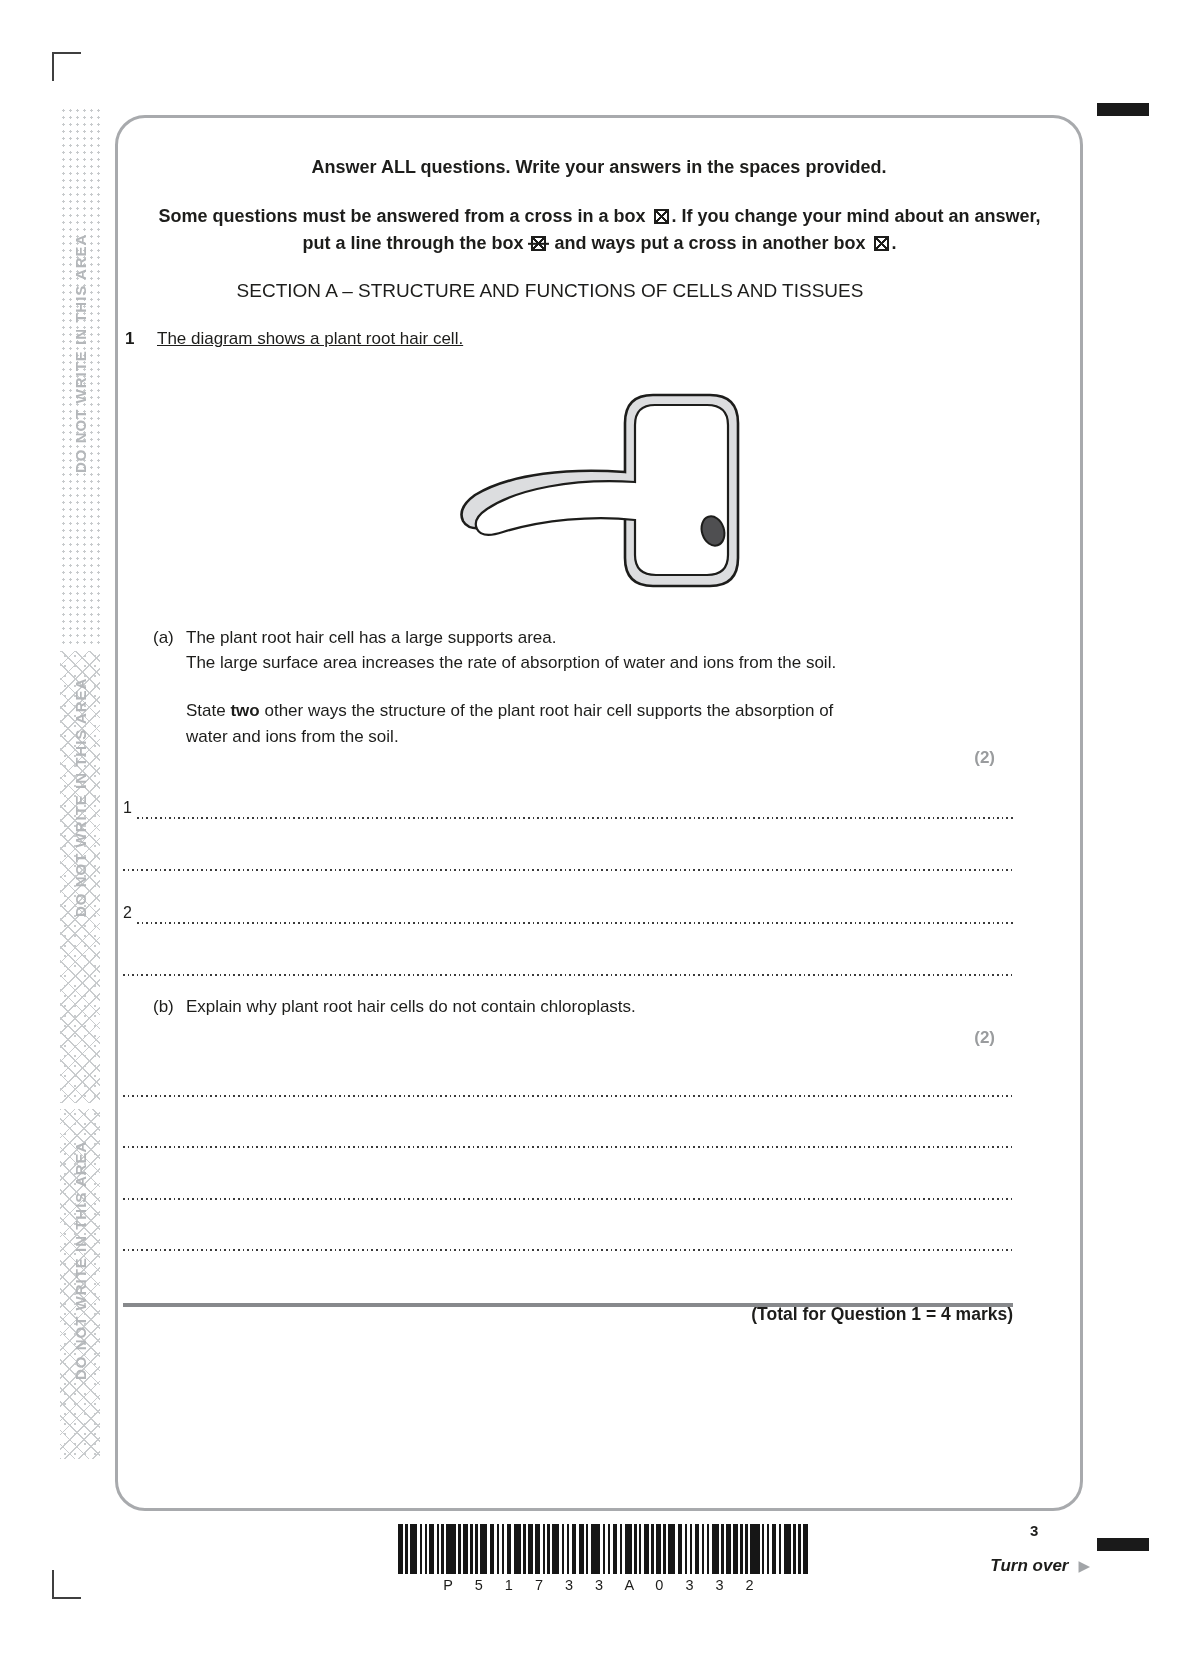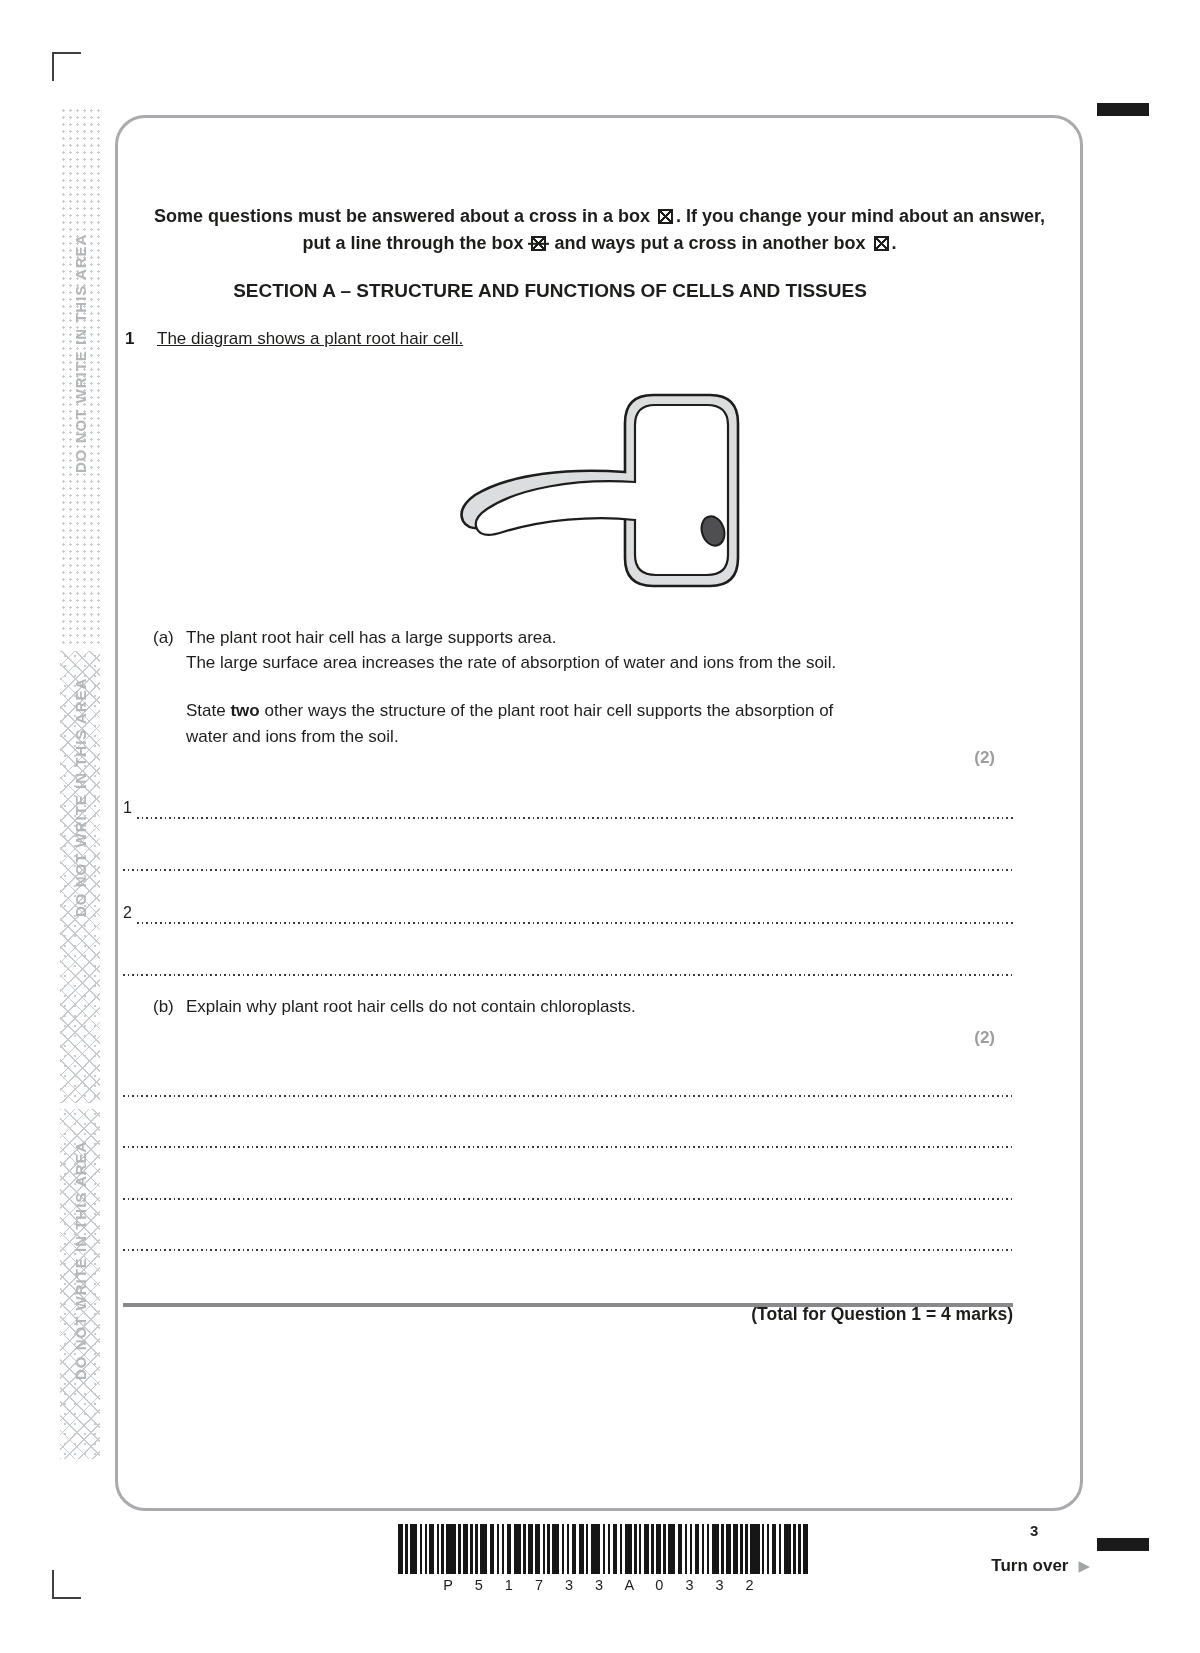--- a/index.html
+++ b/index.html
@@ -75,21 +75,21 @@
 
   
   .barcode { left:398px; top:1524px; width:410px; height:50px; display:flex; align-items:stretch; gap:2.5px; }
   .barcode span { background:#161616; height:100%; display:block; }
   .barcode-digits {
     left:398px; top:1577px; width:410px; text-align:center;
     font-size:14.5px; letter-spacing:9px; color:#1d1d1b;
   }
 
   .pageno { font-size:15px; font-weight:bold; }
-  .turnover { font-size:17px; font-weight:bold; }
+  .turnover { font-size:17px; font-weight:bold; font-style:italic; }
   .turnover-arrow { color:#a2a5a8; font-style:normal; font-size:15px; margin-left:10px; }
 </style>
 </head>
 <body>
 
 <div class="page">
 
   <div class="abs crop-tl"></div>
   <div class="abs crop-bl"></div>
 
@@ -98,28 +98,29 @@
 
   <div class="abs pat pat-dots" style="top:107px;  height:538px;"></div>
   <div class="abs pat pat-hatch" style="top:651px;  height:452px;"></div>
   <div class="abs pat pat-hatch" style="top:1109px; height:350px;"></div>
   <div class="abs margin-label" style="top:218px;">DO NOT WRITE IN THIS AREA</div>
   <div class="abs margin-label" style="top:662px;">DO NOT WRITE IN THIS AREA</div>
   <div class="abs margin-label" style="top:1125px;">DO NOT WRITE IN THIS AREA</div>
 
   <div class="abs main-box"></div>
 
-
-  <div class="abs center head-txt" style="left:142px; top:203px; width:915px; line-height:27px;"><span>Some questions must be answered about a cross in a box</span>
+  <div class="abs center head-txt" style="left:115px; top:157px; width:968px;">Answer ALL questions. Write your answers in the spaces provided.</div>
+
+  <div class="abs center head-txt" style="left:142px; top:203px; width:915px; line-height:27px;"><span>Some questions must be answered from a cross in a box</span>
     <span class="cross-box"></span><span>.   If you change your mind about an answer, put a line through the box</span>
     <span class="cross-box struck"></span>
     <span>and ways put a cross in another box</span>
     <span class="cross-box"></span><span>.</span></div>
 
-  <div class="abs center" style="left:115px; top:280px; width:870px; font-size:19px; font-weight:bold;">SECTION A – STRUCTURE AND FUNCTIONS OF CELLS AND TISSUES</div>
+  <div class="abs center" style="left:115px; top:280px; width:870px; font-size:19px; font-weight:normal;">SECTION A – STRUCTURE AND FUNCTIONS OF CELLS AND TISSUES</div>
 
   <div class="abs body-txt bold" style="left:125px; top:329px;">1</div>
   <div class="abs body-txt" style="left:157px; top:329px;text-decoration:underline;">The diagram shows a plant root hair cell.</div>
 
   <svg class="abs" style="left:420px; top:362px;" width="340" height="232" viewBox="0 0 340 232">
     <path d="M 233,33 H 290 Q 318,33 318,61 V 196 Q 318,224 290,224 H 233 Q 205,224 205,196 V 150 C 170,146 118,150 80,162 Q 50,172 43,159 Q 37,146 55,133 C 92,111 150,106 205,110 V 61 Q 205,33 233,33 Z" fill="#dcdddf" stroke="#1d1d1b" stroke-width="2.6"></path>
     <path d="M 235,43 H 287 Q 308,43 308,63 V 193 Q 308,213 287,213 H 236 Q 215,213 215,193 V 158 C 173,153 122,158 83,170 Q 62,177 57,167 Q 52,157 67,147 C 97,127 153,116 215,120 V 63 Q 215,43 235,43 Z" fill="#ffffff" stroke="#1d1d1b" stroke-width="2.2"></path>
     <ellipse cx="293" cy="169" rx="11" ry="15" fill="#4f4f51" stroke="#1d1d1b" stroke-width="2" transform="rotate(-18 293 169)"></ellipse>
   </svg>
 

